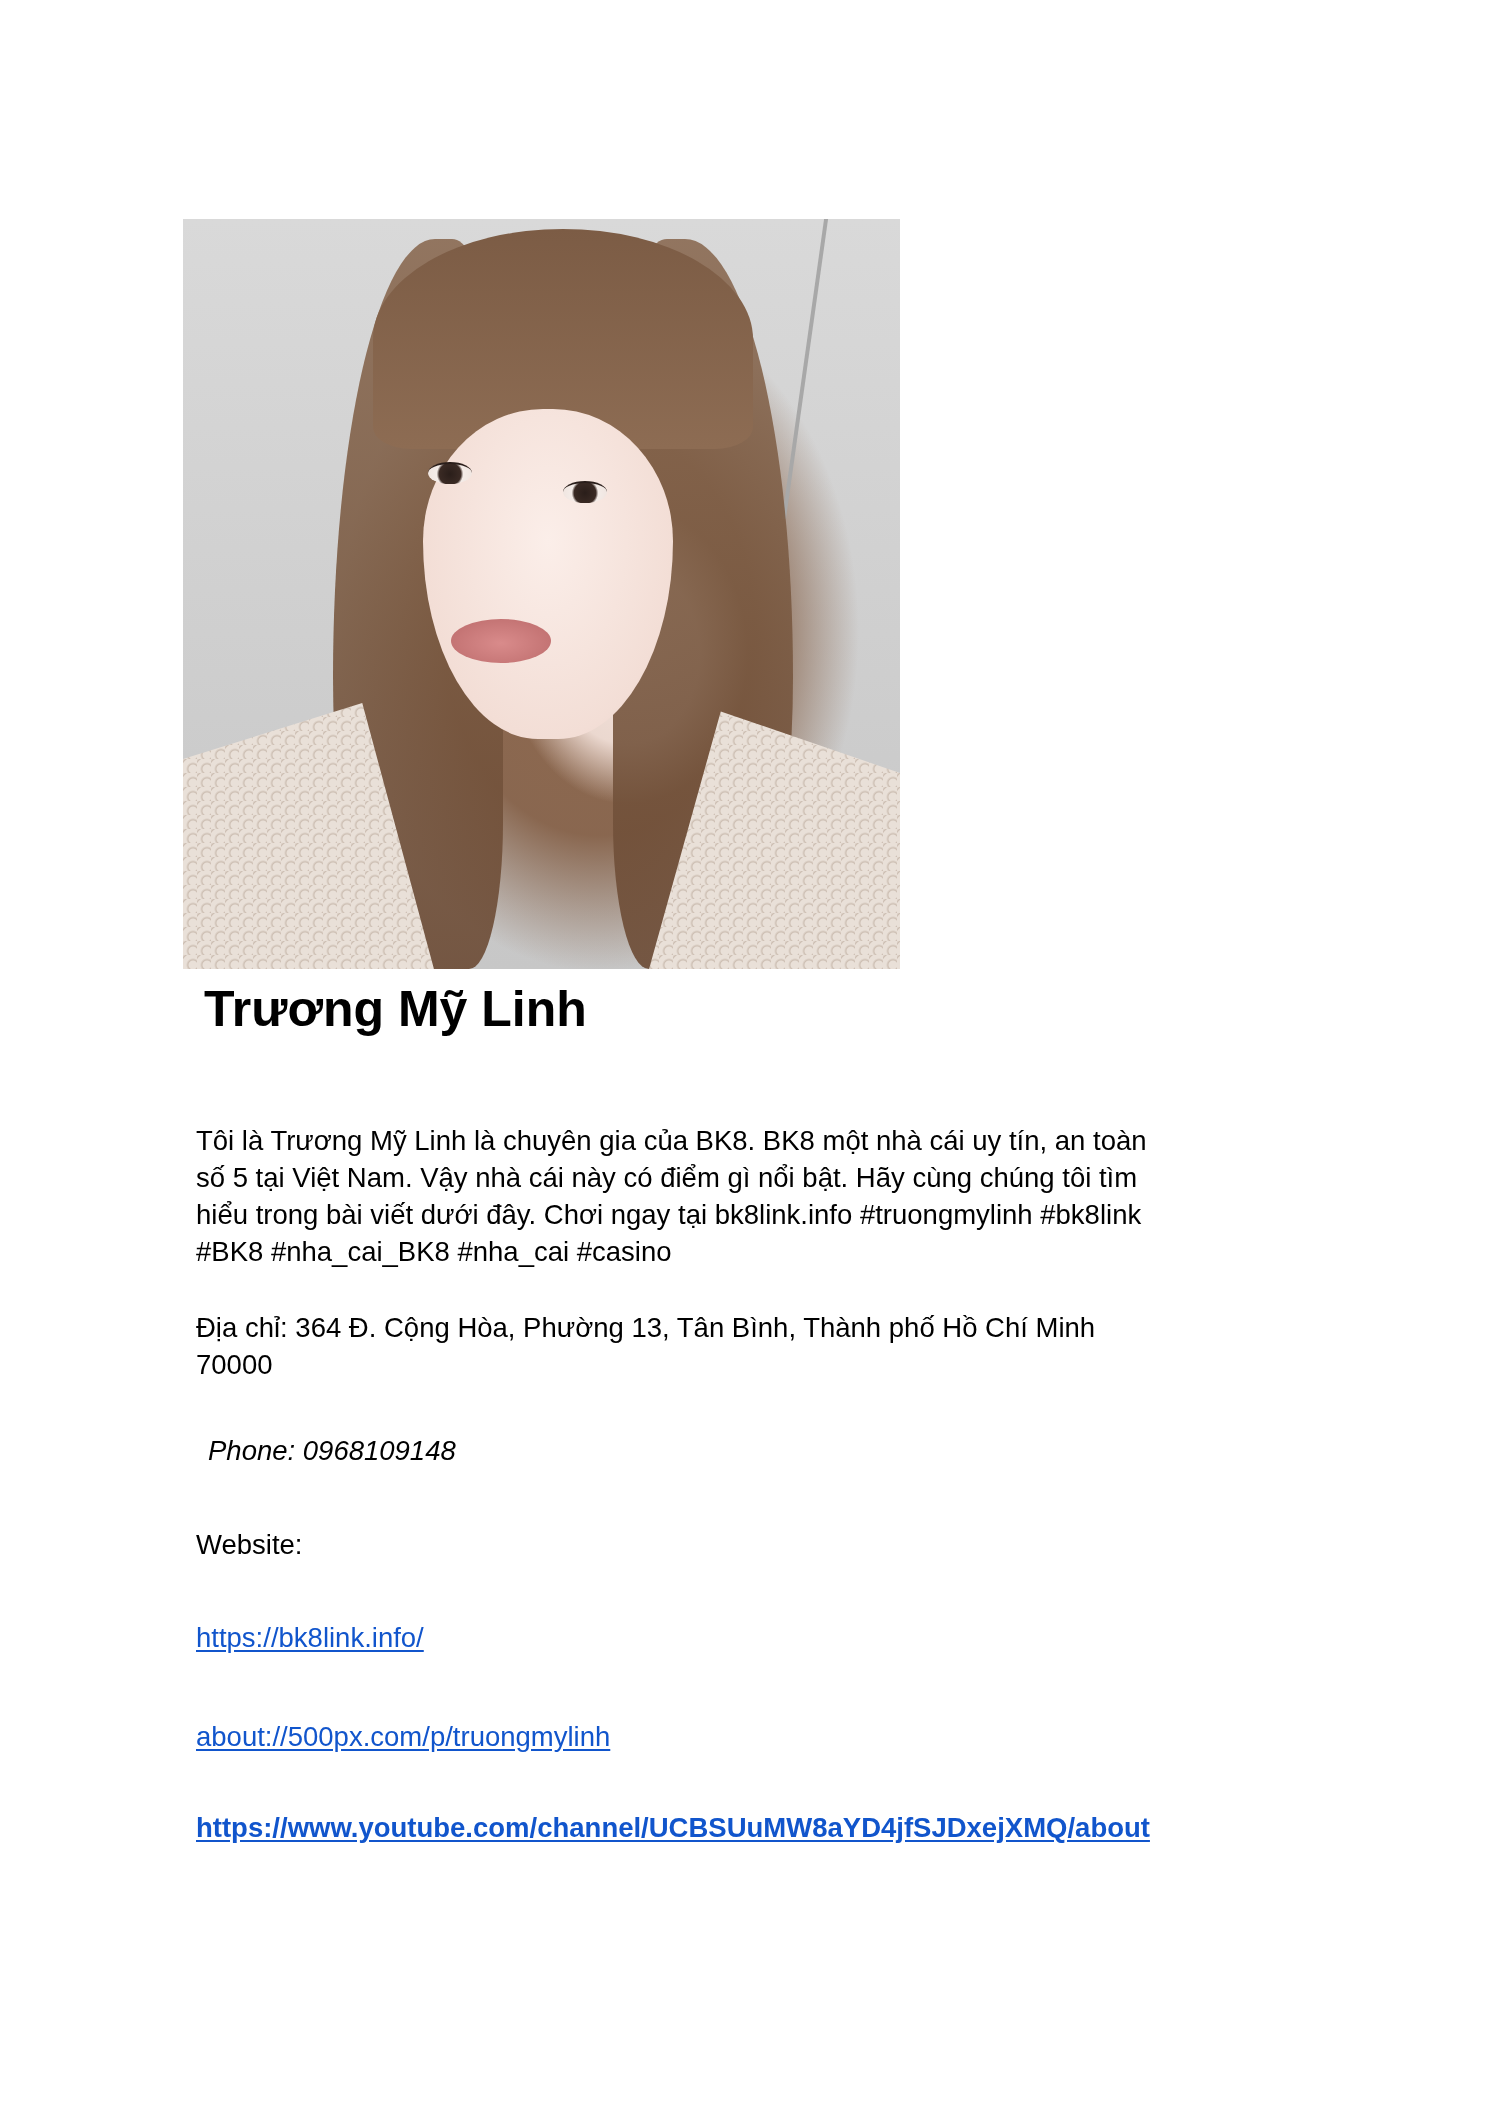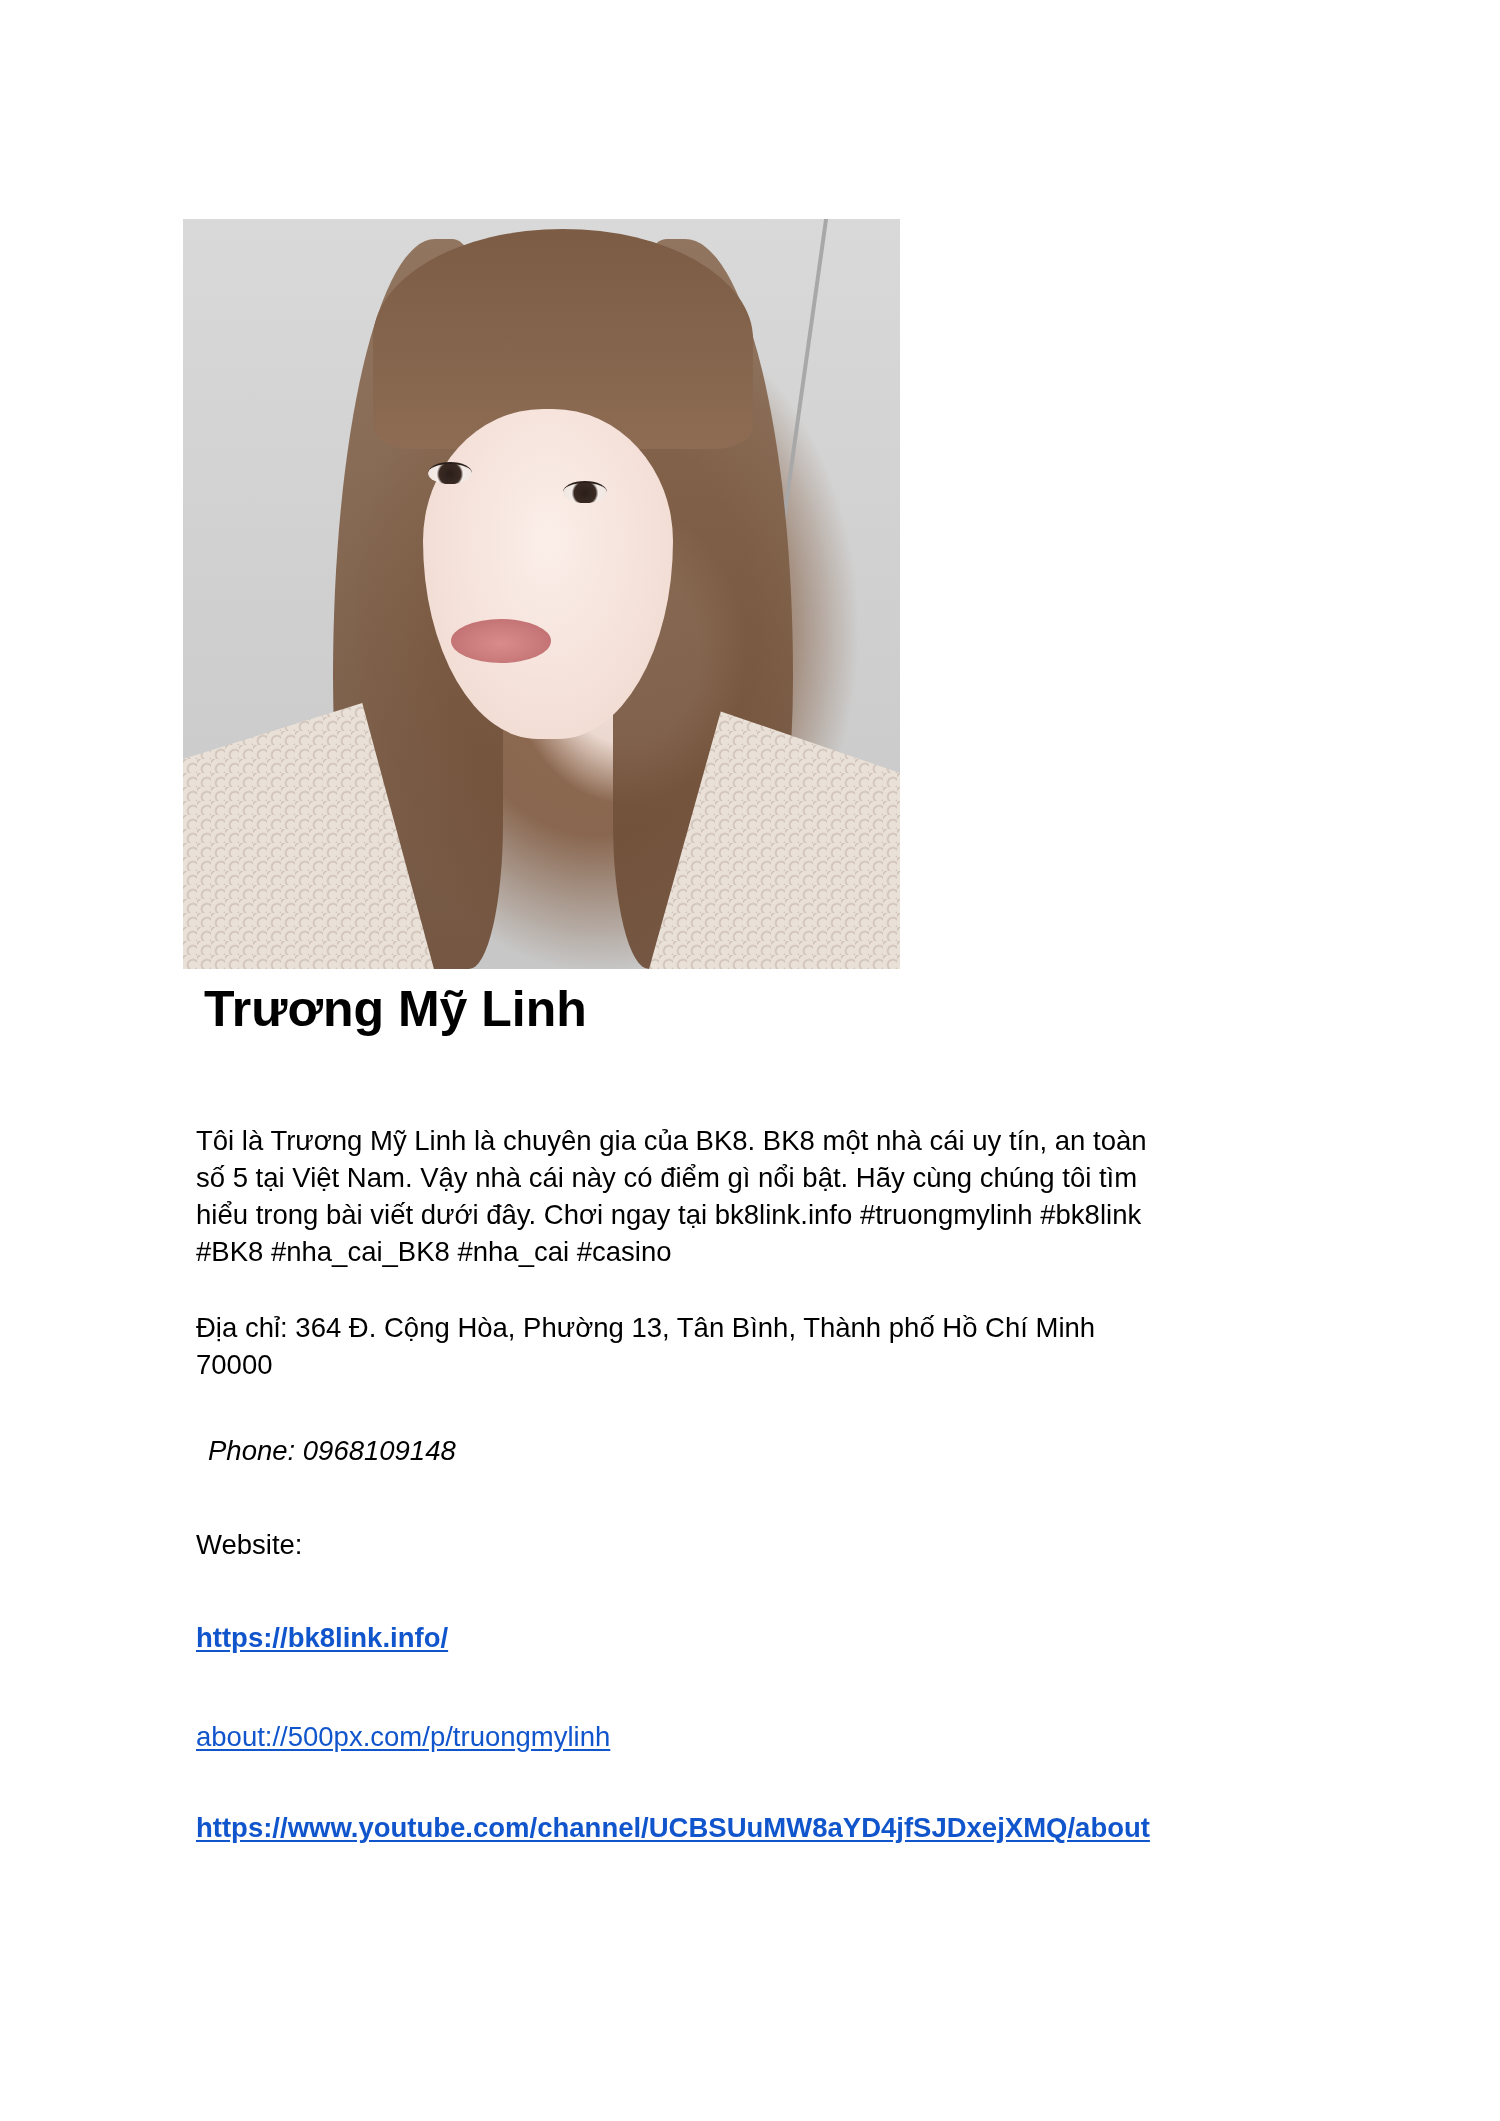--- a/index.html
+++ b/index.html
@@ -132,21 +132,21 @@
     .website-label { position: absolute; top: 404px; left: 0; }
     .link {
       position: absolute;
       left: 0;
       color: #1155cc;
       text-decoration: underline;
       text-underline-offset: 3px;
       white-space: nowrap;
       cursor: pointer;
     }
-    .link-1 { top: 497px; font-weight: bold; }
+    .link-1 { top: 497px; }
     .link-2 { top: 596px; }
     .link-3 { top: 687px; font-weight: bold; }
   </style>
 </head>
 <body>
 
 <div class="photo" title="Portrait photo of Trương Mỹ Linh">
   <div class="wall-line"></div>
   <div class="hair-left"></div>
   <div class="hair-right"></div>

